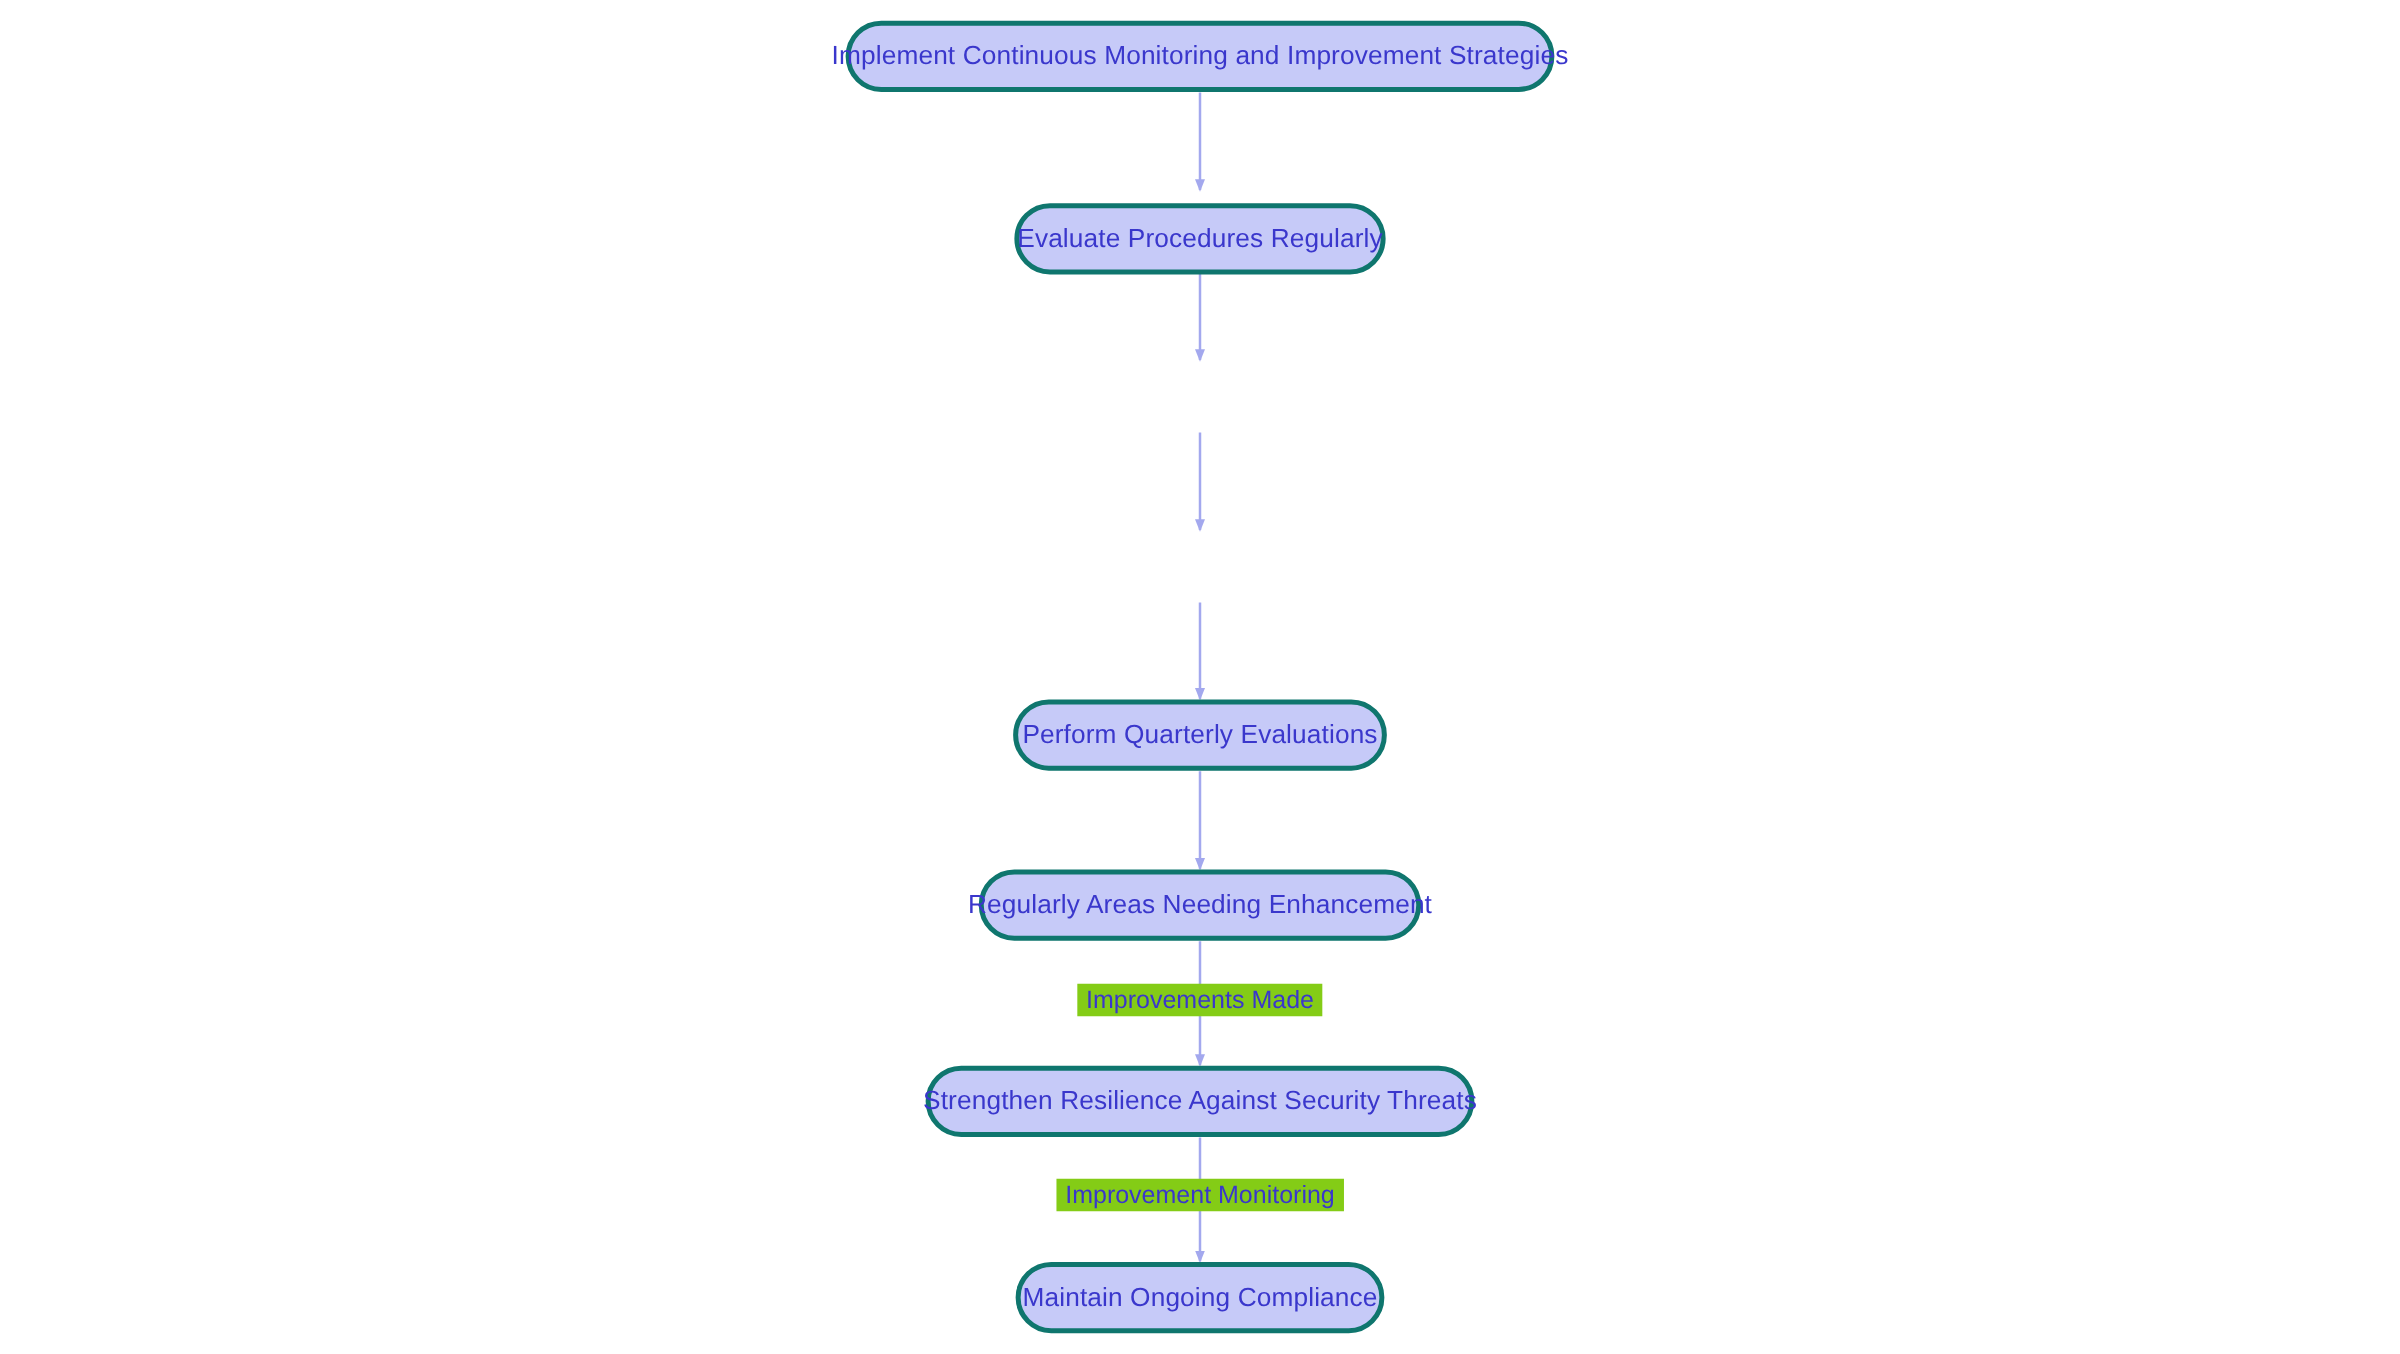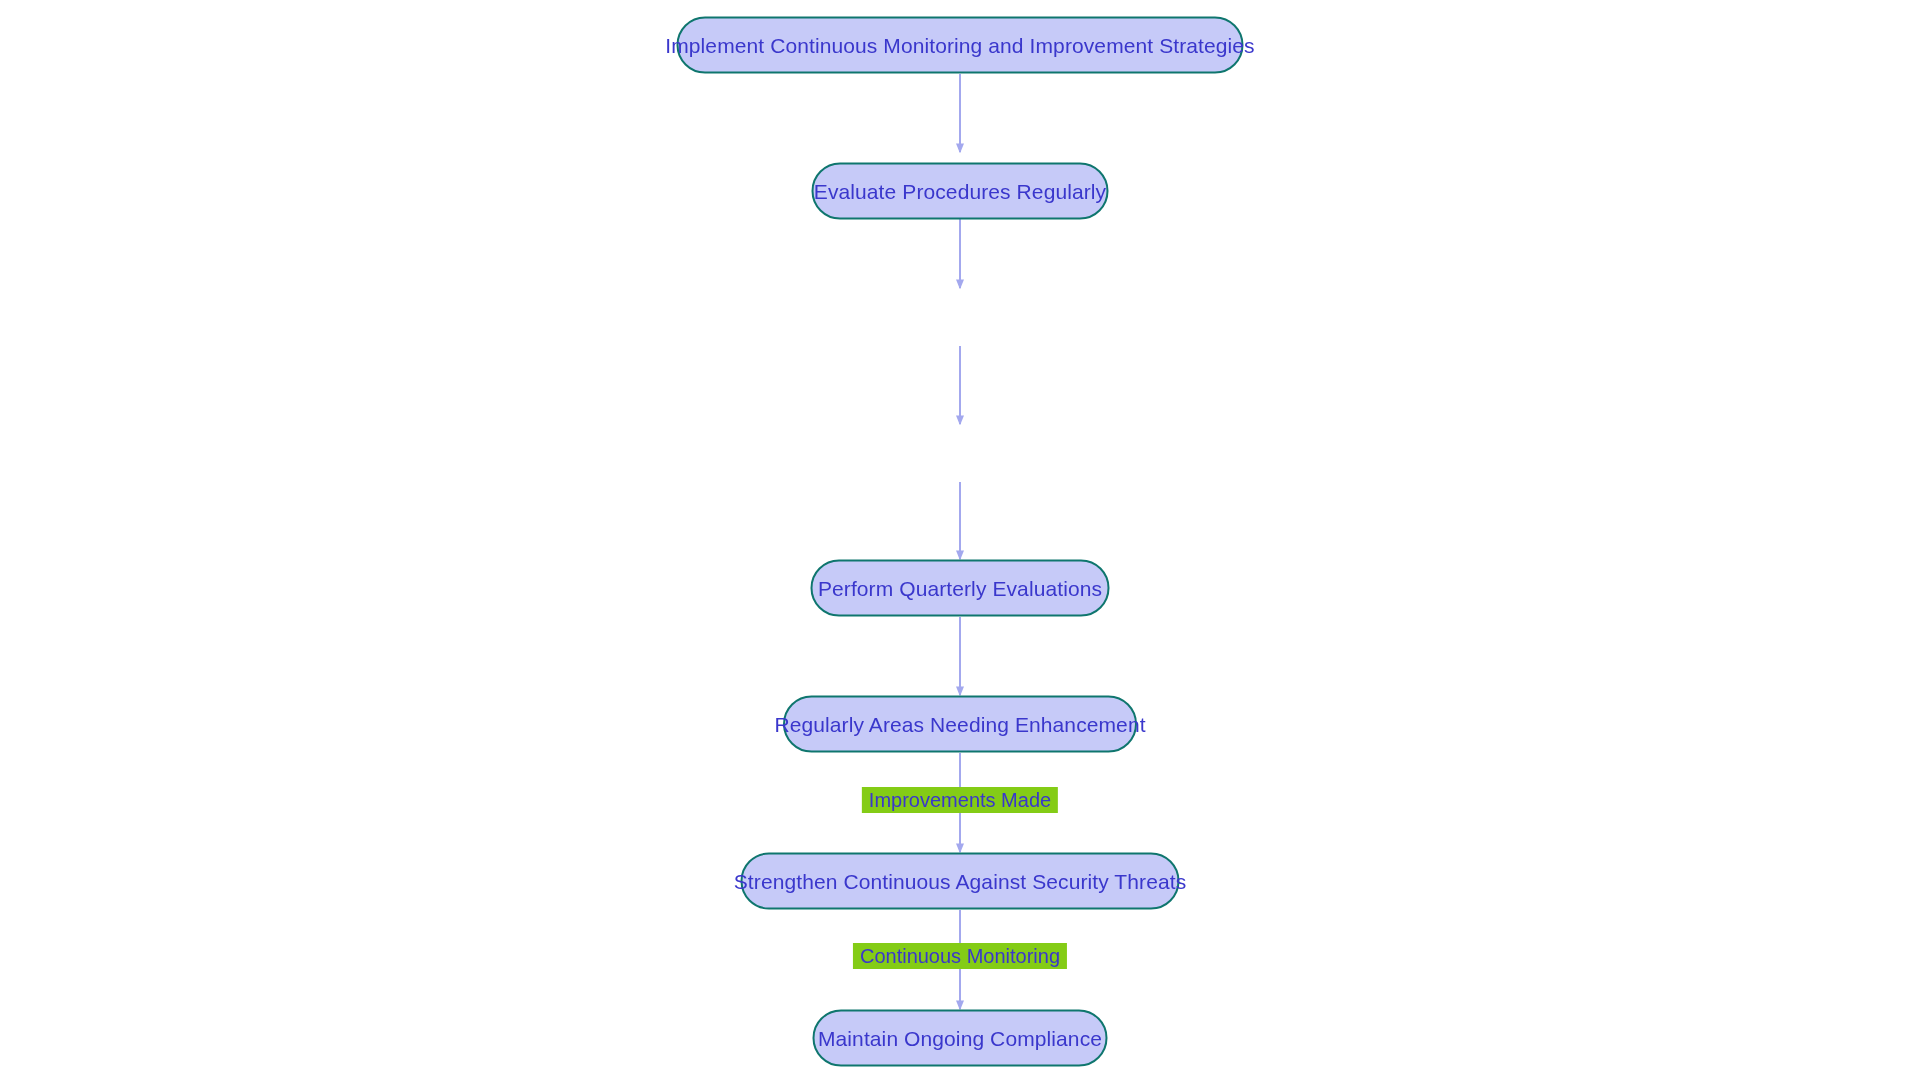--- a/index.html
+++ b/index.html
@@ -40,21 +40,21 @@
   }
 
   .node {
     position: absolute;
     transform: translate(-50%, -50%);
     box-sizing: border-box;
     display: flex;
     align-items: center;
     justify-content: center;
     background: #c6caf8;
-    border: 2px solid #0f766e;
+    border: 4px solid #0f766e;
     border-radius: 999px;
     height: 57px;
     padding: 0 30px;
     white-space: nowrap;
   }
 
   .node-label {
     color: #3a37cc;
     font-size: 21px;
     font-weight: 400;
@@ -91,34 +91,34 @@
         <line x1="960" y1="346" x2="960" y2="424" stroke="#a3a8ee" stroke-width="2" marker-end="url(#arrowhead)"></line>
         <line x1="960" y1="482" x2="960" y2="559" stroke="#a3a8ee" stroke-width="2" marker-end="url(#arrowhead)"></line>
         <line x1="960" y1="617" x2="960" y2="695" stroke="#a3a8ee" stroke-width="2" marker-end="url(#arrowhead)"></line>
         <line x1="960" y1="753" x2="960" y2="852" stroke="#a3a8ee" stroke-width="2" marker-end="url(#arrowhead)"></line>
         <line x1="960" y1="910" x2="960" y2="1009" stroke="#a3a8ee" stroke-width="2" marker-end="url(#arrowhead)"></line>
       </g>
   </svg>
 
   <div id="node-layer">
       <div class="edge-label" style="left: 960px; top: 800px;">Improvements Made</div>
-      <div class="edge-label" style="left: 960px; top: 956px;">Continuous Monitoring</div>
+      <div class="edge-label" style="left: 960px; top: 956px;">Improvement Monitoring</div>
       <div class="node" style="left: 960px; top: 45px; width: 567px;">
         <span class="node-label">Implement Continuous Monitoring and Improvement Strategies</span>
       </div>
       <div class="node" style="left: 960px; top: 191px; width: 297px;">
         <span class="node-label">Evaluate Procedures Regularly</span>
       </div>
       <div class="node" style="left: 960px; top: 588px; width: 299px;">
         <span class="node-label">Perform Quarterly Evaluations</span>
       </div>
       <div class="node" style="left: 960px; top: 724px; width: 354px;">
         <span class="node-label">Regularly Areas Needing Enhancement</span>
       </div>
       <div class="node" style="left: 960px; top: 881px; width: 439px;">
-        <span class="node-label">Strengthen Continuous Against Security Threats</span>
+        <span class="node-label">Strengthen Resilience Against Security Threats</span>
       </div>
       <div class="node" style="left: 960px; top: 1038px; width: 295px;">
         <span class="node-label">Maintain Ongoing Compliance</span>
       </div>
     </div>
 
 </div>
 
 </body></html>

